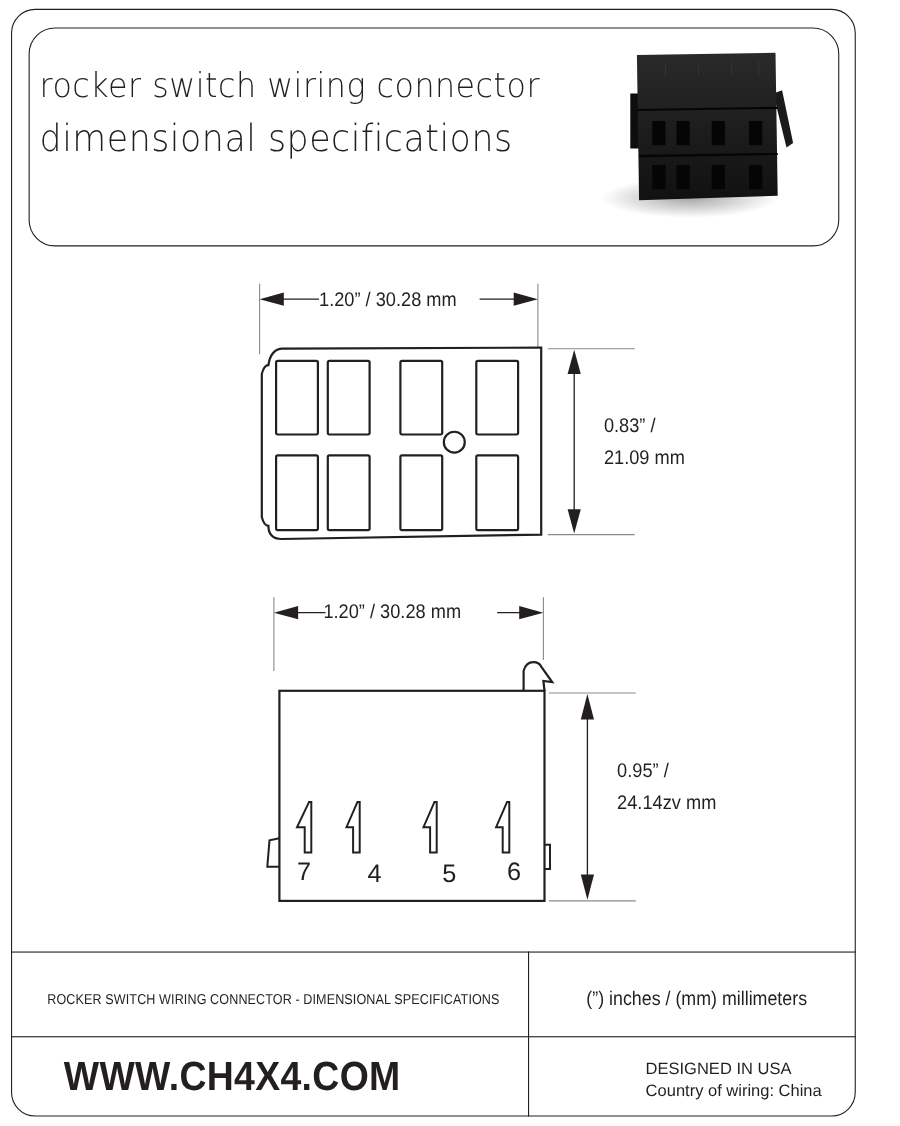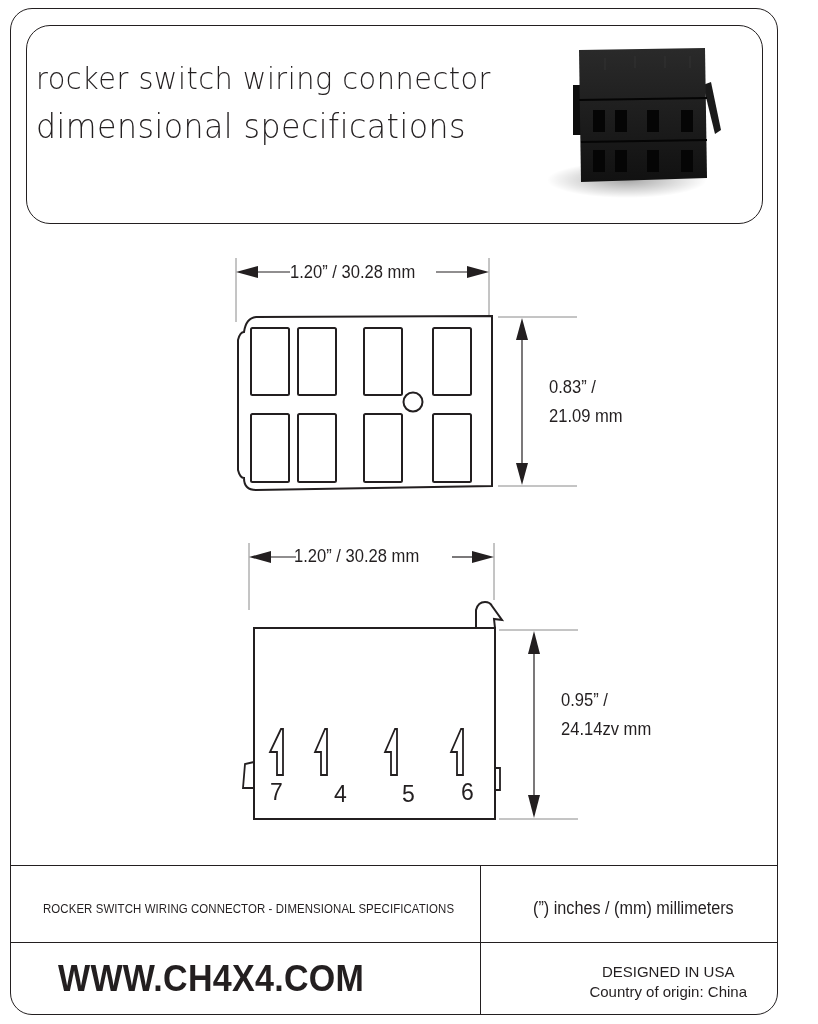--- a/index.html
+++ b/index.html
@@ -11,21 +11,21 @@
     .title-line-2 { top: 106px; font-size: 34px; transform: scaleX(0.93); }
     .product-photo { position: absolute; left: 535px; top: 30px; width: 190px; height: 175px; }
     .drawings { position: absolute; left: 0; top: 0; width: 818px; height: 860px; }
     .dim-text { position: absolute; font-size: 18px; color: #231f20; white-space: nowrap; font-family: "Liberation Sans", sans-serif; transform: scaleX(0.92); transform-origin: left top; }
     .pin-label { position: absolute; font-size: 23px; color: #231f20; font-family: "Liberation Sans", sans-serif; }
     .footer-hline { position: absolute; left: 10px; width: 768px; height: 0; border-top: 1.5px solid #231f20; }
     .footer-vline { position: absolute; left: 480px; top: 865px; width: 0; height: 150px; border-left: 1.5px solid #231f20; }
     .footer-caption { position: absolute; left: 43px; top: 901px; font-size: 13px; white-space: nowrap; transform: scaleX(0.88); transform-origin: left top; letter-spacing: 0.1px; }
     .footer-units { position: absolute; left: 533px; top: 898px; font-size: 18px; white-space: nowrap; transform: scaleX(0.9); transform-origin: left top; }
     .footer-url { position: absolute; left: 58px; top: 958px; font-size: 37px; font-weight: bold; white-space: nowrap; transform: scaleX(0.92); transform-origin: left top; letter-spacing: 0.3px; }
-    .footer-origin { position: absolute; right: 71px; top: 962px; text-align: center; font-size: 15px; line-height: 20px; white-space: nowrap; }
+    .footer-origin { position: absolute; right: 71px; top: 962px; text-align: left; font-size: 15px; line-height: 20px; white-space: nowrap; }
   </style>
 </head>
 <body>
 
 <div class="outer-frame"></div>
 
 <div class="header-box"></div>
 <div class="title-line title-line-1">rocker switch wiring connector</div>
 <div class="title-line title-line-2">dimensional specifications</div>
 
@@ -141,14 +141,14 @@
 
 <div class="footer-hline" style="top:865px;"></div>
 <div class="footer-hline" style="top:942px;"></div>
 <div class="footer-vline"></div>
 
 <div class="footer-caption">ROCKER SWITCH WIRING CONNECTOR - DIMENSIONAL SPECIFICATIONS</div>
 <div class="footer-units">(”) inches / (mm) millimeters</div>
 <div class="footer-url">WWW.CH4X4.COM</div>
 <div class="footer-origin">
   <div>DESIGNED IN USA</div>
-  <div>Country of origin: China</div>
+  <div>Country of wiring: China</div>
 </div>
 
 </body></html>

